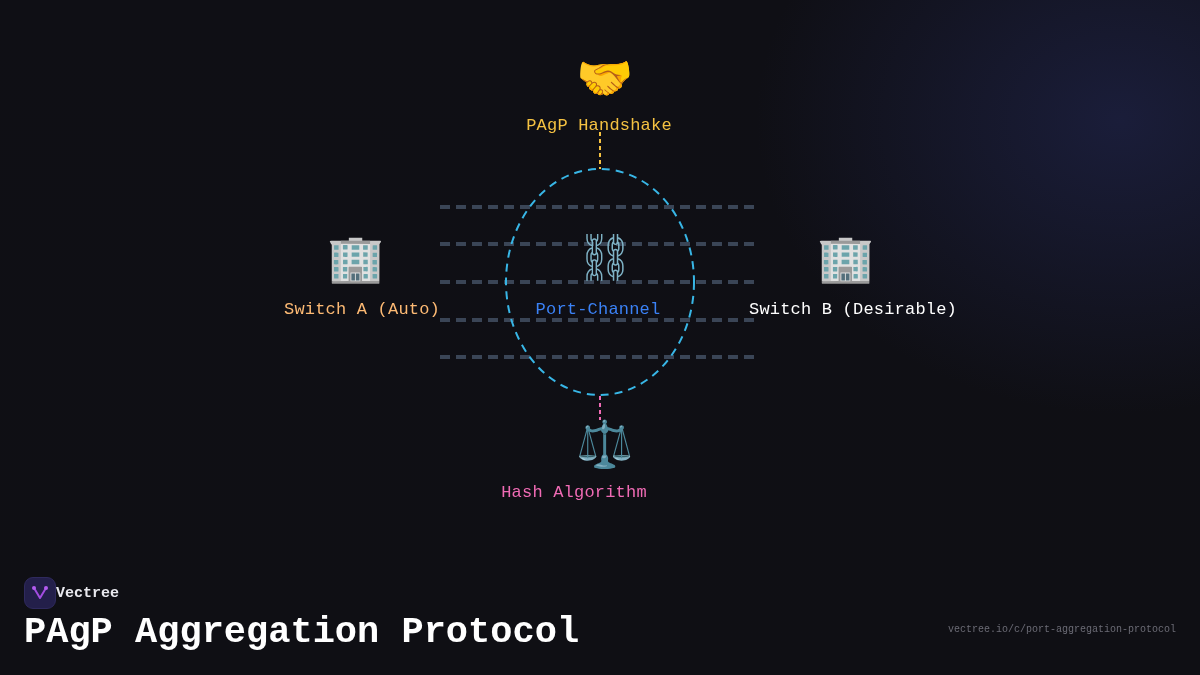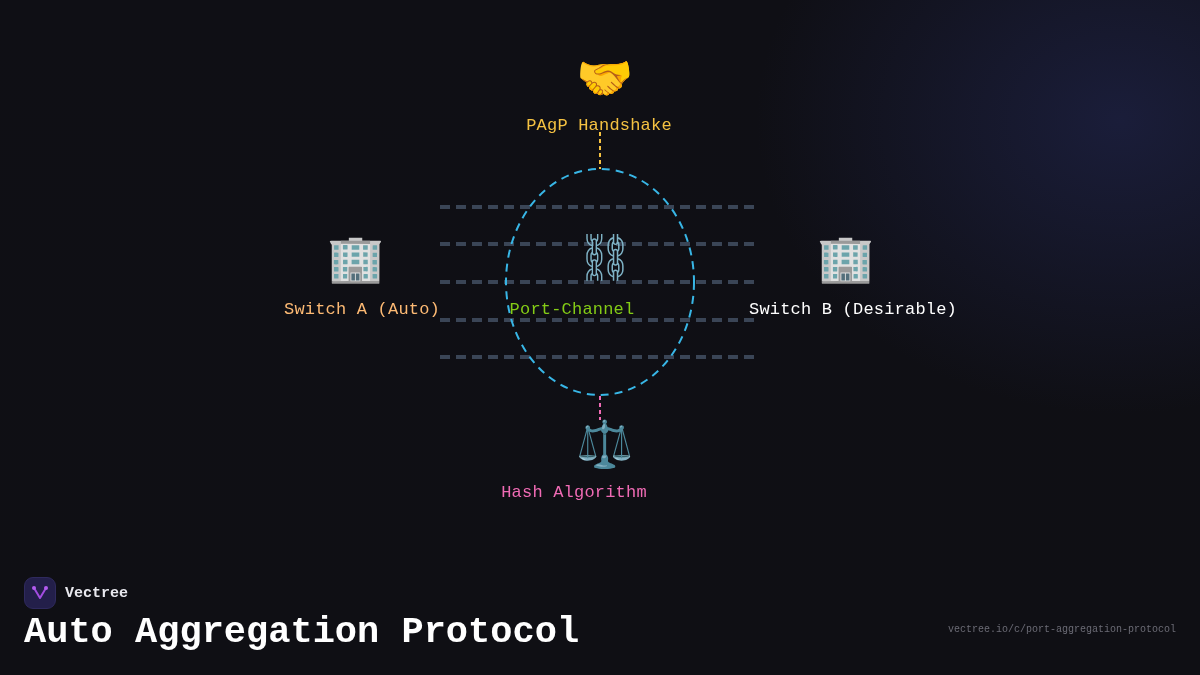--- a/index.html
+++ b/index.html
@@ -37,21 +37,21 @@
     .node-label {
       position: absolute;
       transform: translateX(-50%);
       white-space: nowrap;
       font-size: 17px;
       letter-spacing: 0.2px;
       font-family: "Liberation Mono", "DejaVu Sans Mono", monospace;
     }
     .brand {
       position: absolute; left: 24px; top: 577px;
-      display: flex; align-items: center; gap: 9px;
+      display: flex; align-items: center; 
     }
     .brand-logo {
       width: 32px; height: 32px;
       border-radius: 9px;
       background: #231f4a;
       border: 1px solid #2f2a5e;
       box-sizing: border-box;
       display: flex; align-items: center; justify-content: center;
     }
     .brand-name {
@@ -101,30 +101,30 @@
 <div class="node-icon" style="left:605px; top:50px;">🤝</div>
 <div class="node-label" style="left:599px; top:116px; color:#f5c242;">PAgP Handshake</div>
 
 <div class="node-icon" style="left:356px; top:230px;">🏢</div>
 <div class="node-label" style="left:362px; top:300px; color:#fdba74;">Switch A (Auto)</div>
 
 <div class="node-icon" style="left:846px; top:230px;">🏢</div>
 <div class="node-label" style="left:853px; top:300px; color:#ffffff;">Switch B (Desirable)</div>
 
 <div class="node-icon" style="left:605px; top:229px; color:#7fb3c6;">⛓</div>
-<div class="node-label" style="left:572px; top:300px; color:#84cc16;text-align:center;">Port-Channel</div>
+<div class="node-label" style="left:598px; top:300px; color:#3b82f6;text-align:center;">Port-Channel</div>
 
 <div class="node-icon" style="left:605px; top:416px;">⚖️</div>
 <div class="node-label" style="left:574px; top:483px; color:#f06bb5;">Hash Algorithm</div>
 
 <div class="brand">
   <div class="brand-logo">
     <svg width="18" height="16" viewBox="0 0 18 16">
       <path d="M3 3 L9 13 L15 3" fill="none" stroke="#a24de0" stroke-width="2" stroke-linecap="round" stroke-linejoin="round"></path>
       <circle cx="3" cy="3" r="2" fill="#b35cf0"></circle>
       <circle cx="15" cy="3" r="2" fill="#b35cf0"></circle>
     </svg>
   </div>
   <span class="brand-name">Vectree</span>
 </div>
 
-<div class="title">Auto Aggregation Protocol</div>
+<div class="title">PAgP Aggregation Protocol</div>
 <div class="url">vectree.io/c/port-aggregation-protocol</div>
 
 </body></html>

